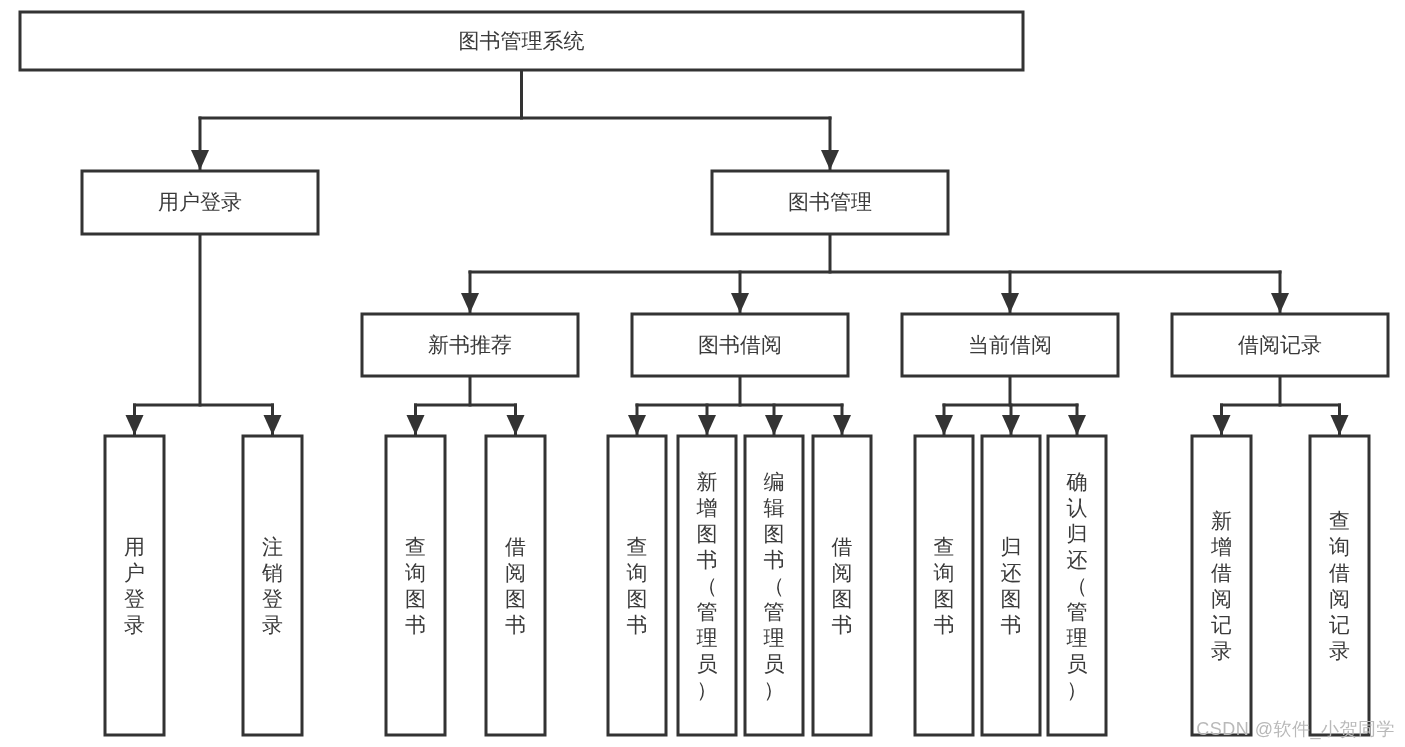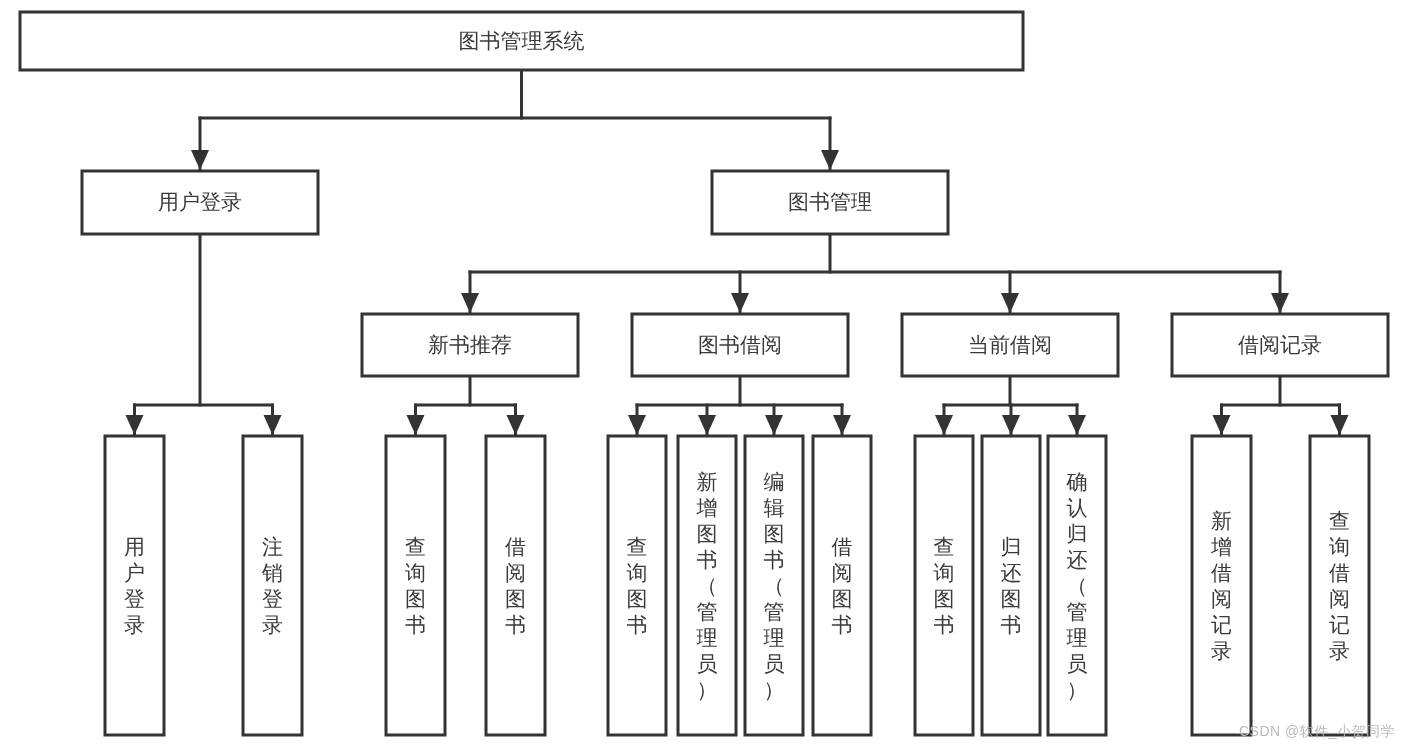--- a/index.html
+++ b/index.html
@@ -52,21 +52,21 @@
   }
   .edge-arrow {
     fill: #333333;
     stroke: none;
   }
   .watermark-text {
     position: absolute;
     right: 10px;
     bottom: 6px;
     font-family: "Liberation Sans", "DejaVu Sans", sans-serif;
-    font-size: 14px;
+    font-size: 18px;
     color: #b9b9b9;
     letter-spacing: 0.5px;
     white-space: nowrap;
     pointer-events: none;
   }
 </style>
 </head>
 <body>
 
 <div id="diagram-root">

